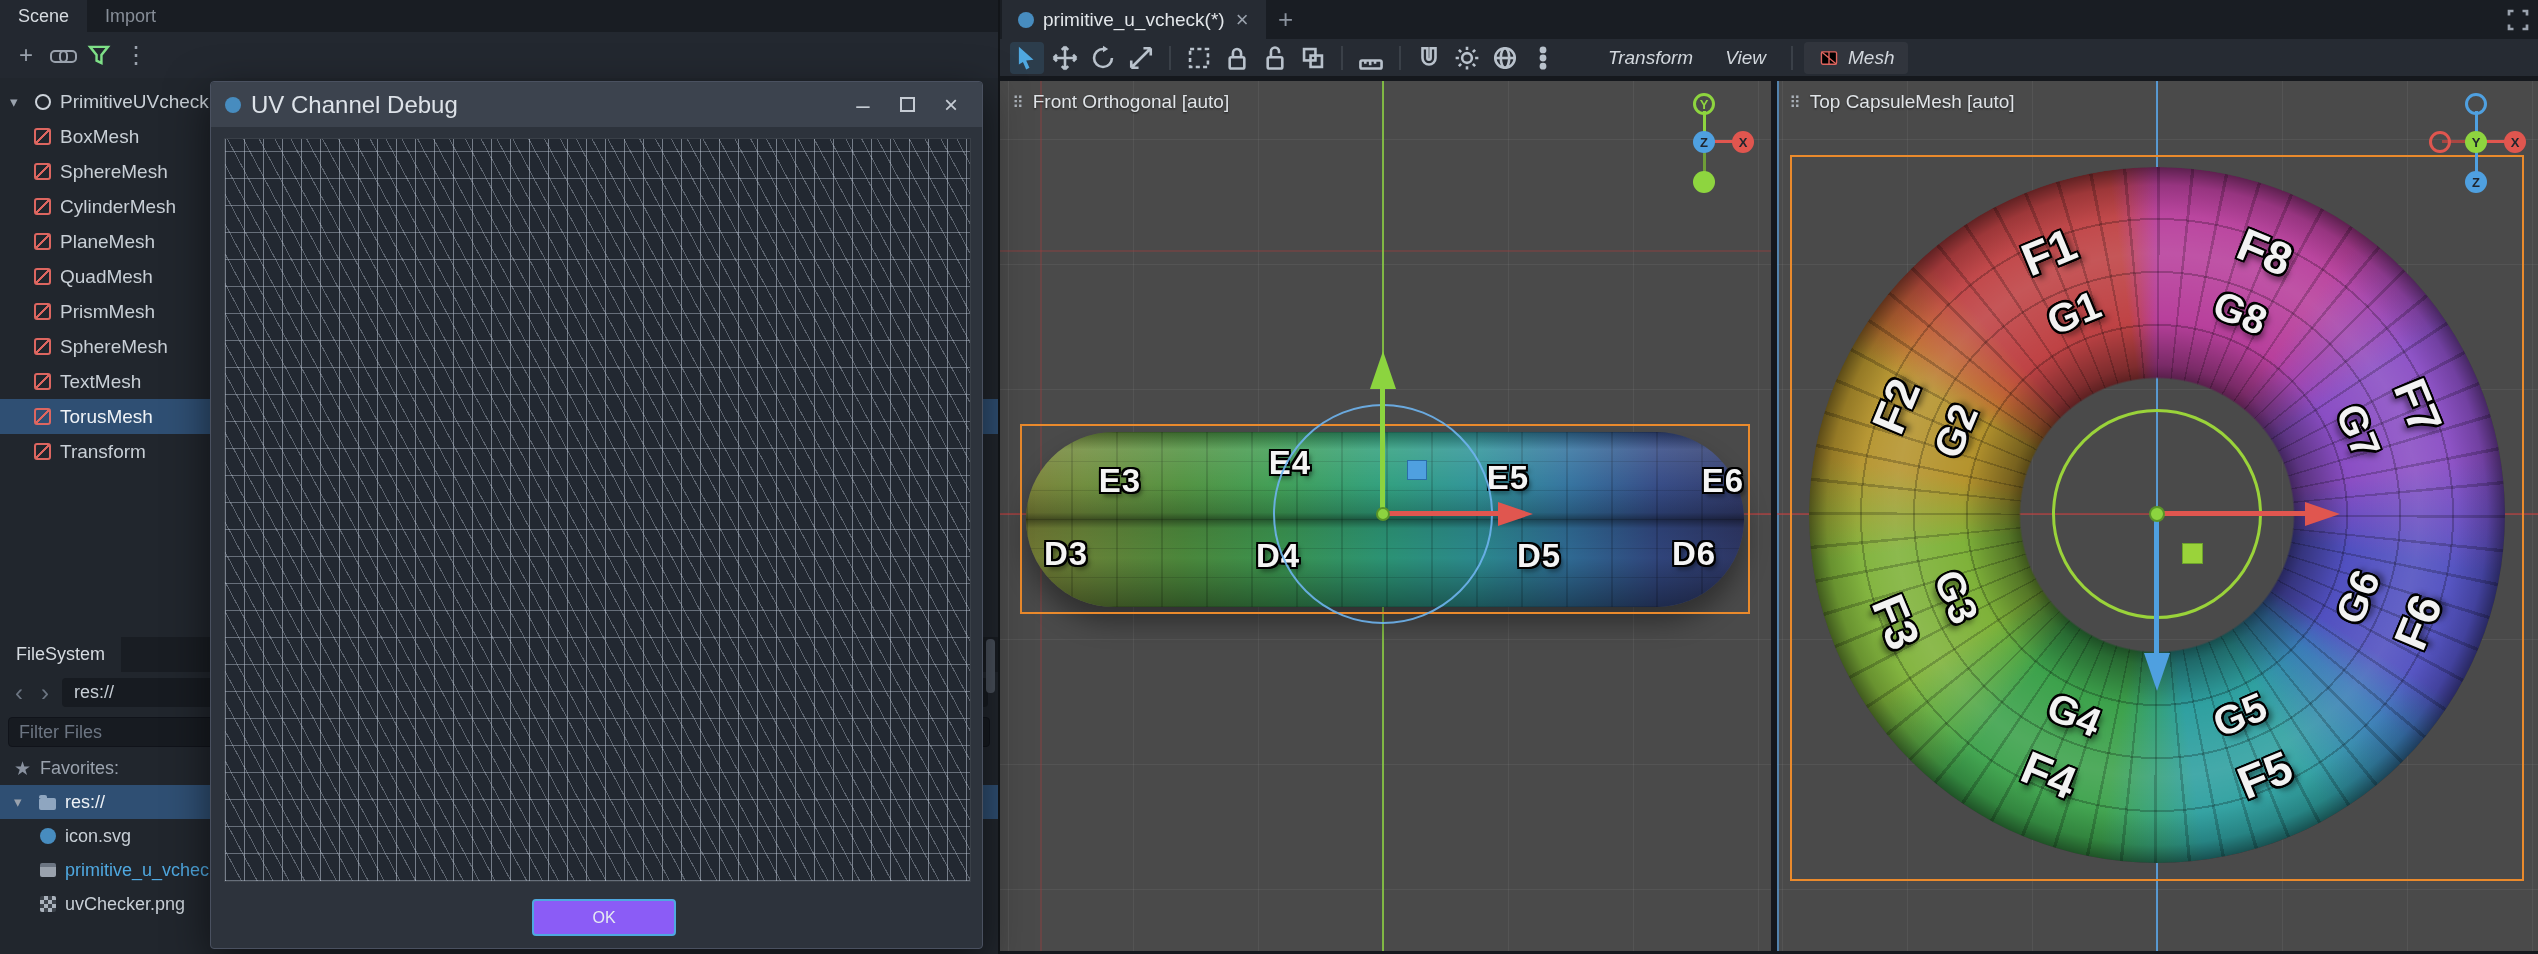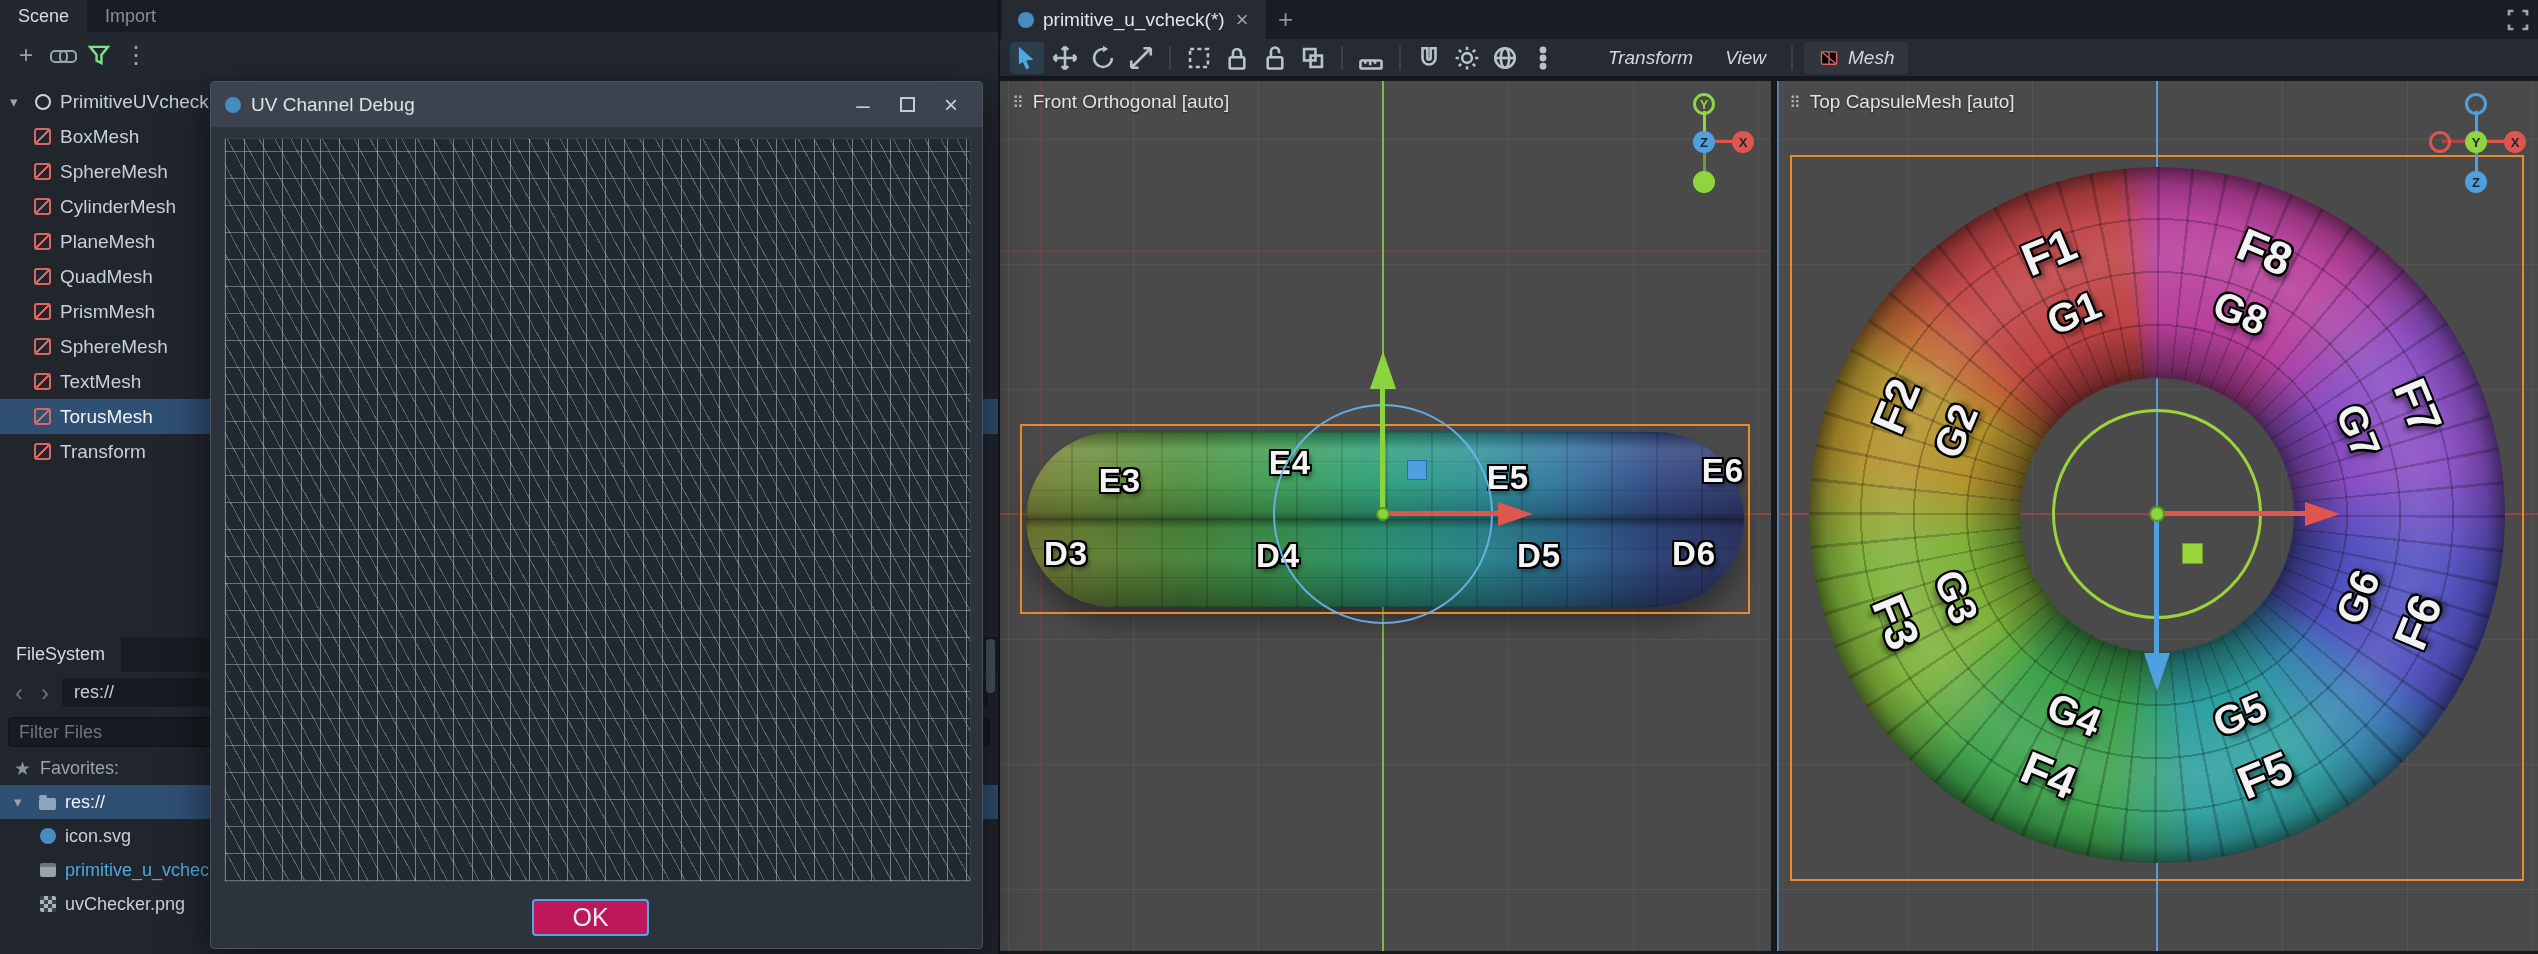--- a/index.html
+++ b/index.html
@@ -91,21 +91,21 @@
   #torus-front { position:absolute; left:26px; top:351px; width:718px; height:175px; border-radius:88px; z-index:10;
     background:linear-gradient(90deg,#7a8138 0%, #6f8c3c 8%, #519240 22%, #3f9e55 35%, #2f9f7e 50%, #2f9399 63%, #33719e 76%, #344a85 88%, #313a6b 100%);
     box-shadow:0 16px 24px rgba(0,0,0,.35); }
   #torus-front::before { content:""; position:absolute; inset:0; border-radius:inherit;
     background:repeating-linear-gradient(90deg, rgba(0,0,0,.15) 0 2px, transparent 2px 45px),
                repeating-linear-gradient(0deg, rgba(0,0,0,.12) 0 1.5px, transparent 1.5px 29px); }
   #torus-front::after { content:""; position:absolute; inset:0; border-radius:inherit;
     background:linear-gradient(180deg, rgba(0,0,0,.30) 0%, rgba(255,255,255,.12) 10%, rgba(255,255,255,.02) 30%, rgba(0,0,0,.20) 46%, rgba(0,0,0,.45) 50%, rgba(0,0,0,.14) 55%, rgba(0,0,0,.08) 72%, rgba(0,0,0,.42) 100%); }
   .tex-label { position:absolute; transform:translate(-50%,-50%); font-weight:bold; font-size:33px; color:#f4f4f4; z-index:11; letter-spacing:1px;
     text-shadow:-2px -2px 0 #000, 2px -2px 0 #000, -2px 2px 0 #000, 2px 2px 0 #000, -2px 0 0 #000, 2px 0 0 #000, 0 -2px 0 #000, 0 2px 0 #000, 3px 4px 5px rgba(0,0,0,.5); }
-  .pe1{left:94px;top:49px;} .pe2{left:264px;top:31px;} .pe3{left:482px;top:46px;} .pe4{left:673px;top:39px;padding-left:48px;}
+  .pe1{left:94px;top:49px;} .pe2{left:264px;top:31px;} .pe3{left:482px;top:46px;} .pe4{left:673px;top:49px;padding-left:48px;}
   .pd1{left:40px;top:122px;} .pd2{left:252px;top:124px;} .pd3{left:513px;top:124px;} .pd4{left:668px;top:122px;}
 
   
   #torus-ring { position:absolute; left:32px; top:86px; width:696px; height:696px; border-radius:50%; z-index:10;
     background:
       repeating-conic-gradient(from 0deg, rgba(0,0,0,.20) 0deg 0.55deg, rgba(0,0,0,0) 0.55deg 5.625deg),
       radial-gradient(circle, transparent 0 189px, rgba(0,0,0,.22) 189px 191px, transparent 191px),
       radial-gradient(circle, transparent 0 242px, rgba(0,0,0,.22) 242px 244px, transparent 244px),
       radial-gradient(circle, transparent 0 295px, rgba(0,0,0,.22) 295px 297px, transparent 297px),
       radial-gradient(circle, rgba(0,0,0,.5) 0 138px, rgba(0,0,0,.34) 150px, rgba(0,0,0,0) 195px, rgba(255,255,255,.10) 262px, rgba(255,255,255,.03) 300px, rgba(0,0,0,.18) 330px, rgba(0,0,0,.48) 347px),
@@ -134,29 +134,29 @@
   .gz-square-green { width:21px; height:21px; background:#9ad33a; border:1px solid #6da32c; }
   .gz-dot-green { border-radius:50%; background:#8cd43f; border:2px solid #5a9428; }
 
   .axis-gizmo { position:absolute; top:10px; width:120px; height:104px; z-index:30; }
   .ball { position:absolute; width:22px; height:22px; border-radius:50%; display:flex; align-items:center; justify-content:center; font-size:13px; font-weight:bold; color:#20262e; }
   .gline { position:absolute; }
 
   
   #uv-dialog { position:absolute; left:210px; top:81px; width:773px; height:868px; background:#2d333c; border:1px solid #4a5160; border-radius:4px; box-shadow:0 14px 44px rgba(0,0,0,.55); z-index:100; }
   .dlg-title { height:45px; background:#3c434e; border-radius:4px 4px 0 0; display:flex; align-items:center; padding:0 14px; gap:10px; }
-  .dlg-title-text { font-size:19px; color:#dde2e8; flex:1; }
+  .dlg-title-text { font-size:24px; color:#dde2e8; flex:1; }
   .win-btn { width:34px; display:flex; align-items:center; justify-content:center; color:#c6ccd4; font-size:24px; }
   .win-max { width:15px; height:15px; border:2px solid #c6ccd4; }
   #uv-grid { position:absolute; left:13px; top:56px; width:747px; height:744px; background-color:#222831; border:1px solid #3a4048;
     background-image:
       repeating-linear-gradient(90deg, rgba(186,196,210,.55) 0 1px, transparent 1px 19px),
       repeating-linear-gradient(0deg, rgba(186,196,210,.45) 0 1px, transparent 1px 27px),
       repeating-linear-gradient(62deg, rgba(186,196,210,.38) 0 1px, transparent 1px 14px); }
-  #uv-ok { position:absolute; left:321px; top:817px; width:117px; height:37px; background:#be185d; border:2px solid #4fa8e0; border-radius:4px; color:#e6ecf2; font-size:25px; display:flex; align-items:center; justify-content:center; }
+  #uv-ok { position:absolute; left:321px; top:817px; width:144px; height:37px; background:#8b5cf6; border:2px solid #4fa8e0; border-radius:4px; color:#e6ecf2; font-size:16px; display:flex; align-items:center; justify-content:center; }
 
   .scrollthumb { position:absolute; right:3px; top:639px; width:9px; height:54px; background:#4a515c; border-radius:4px; }
 </style>
 </head>
 <body>
 
 <aside id="left-dock">
   <div class="dock-tabs">
     <div class="dock-tab active">Scene</div>
     <div class="dock-tab">Import</div>

